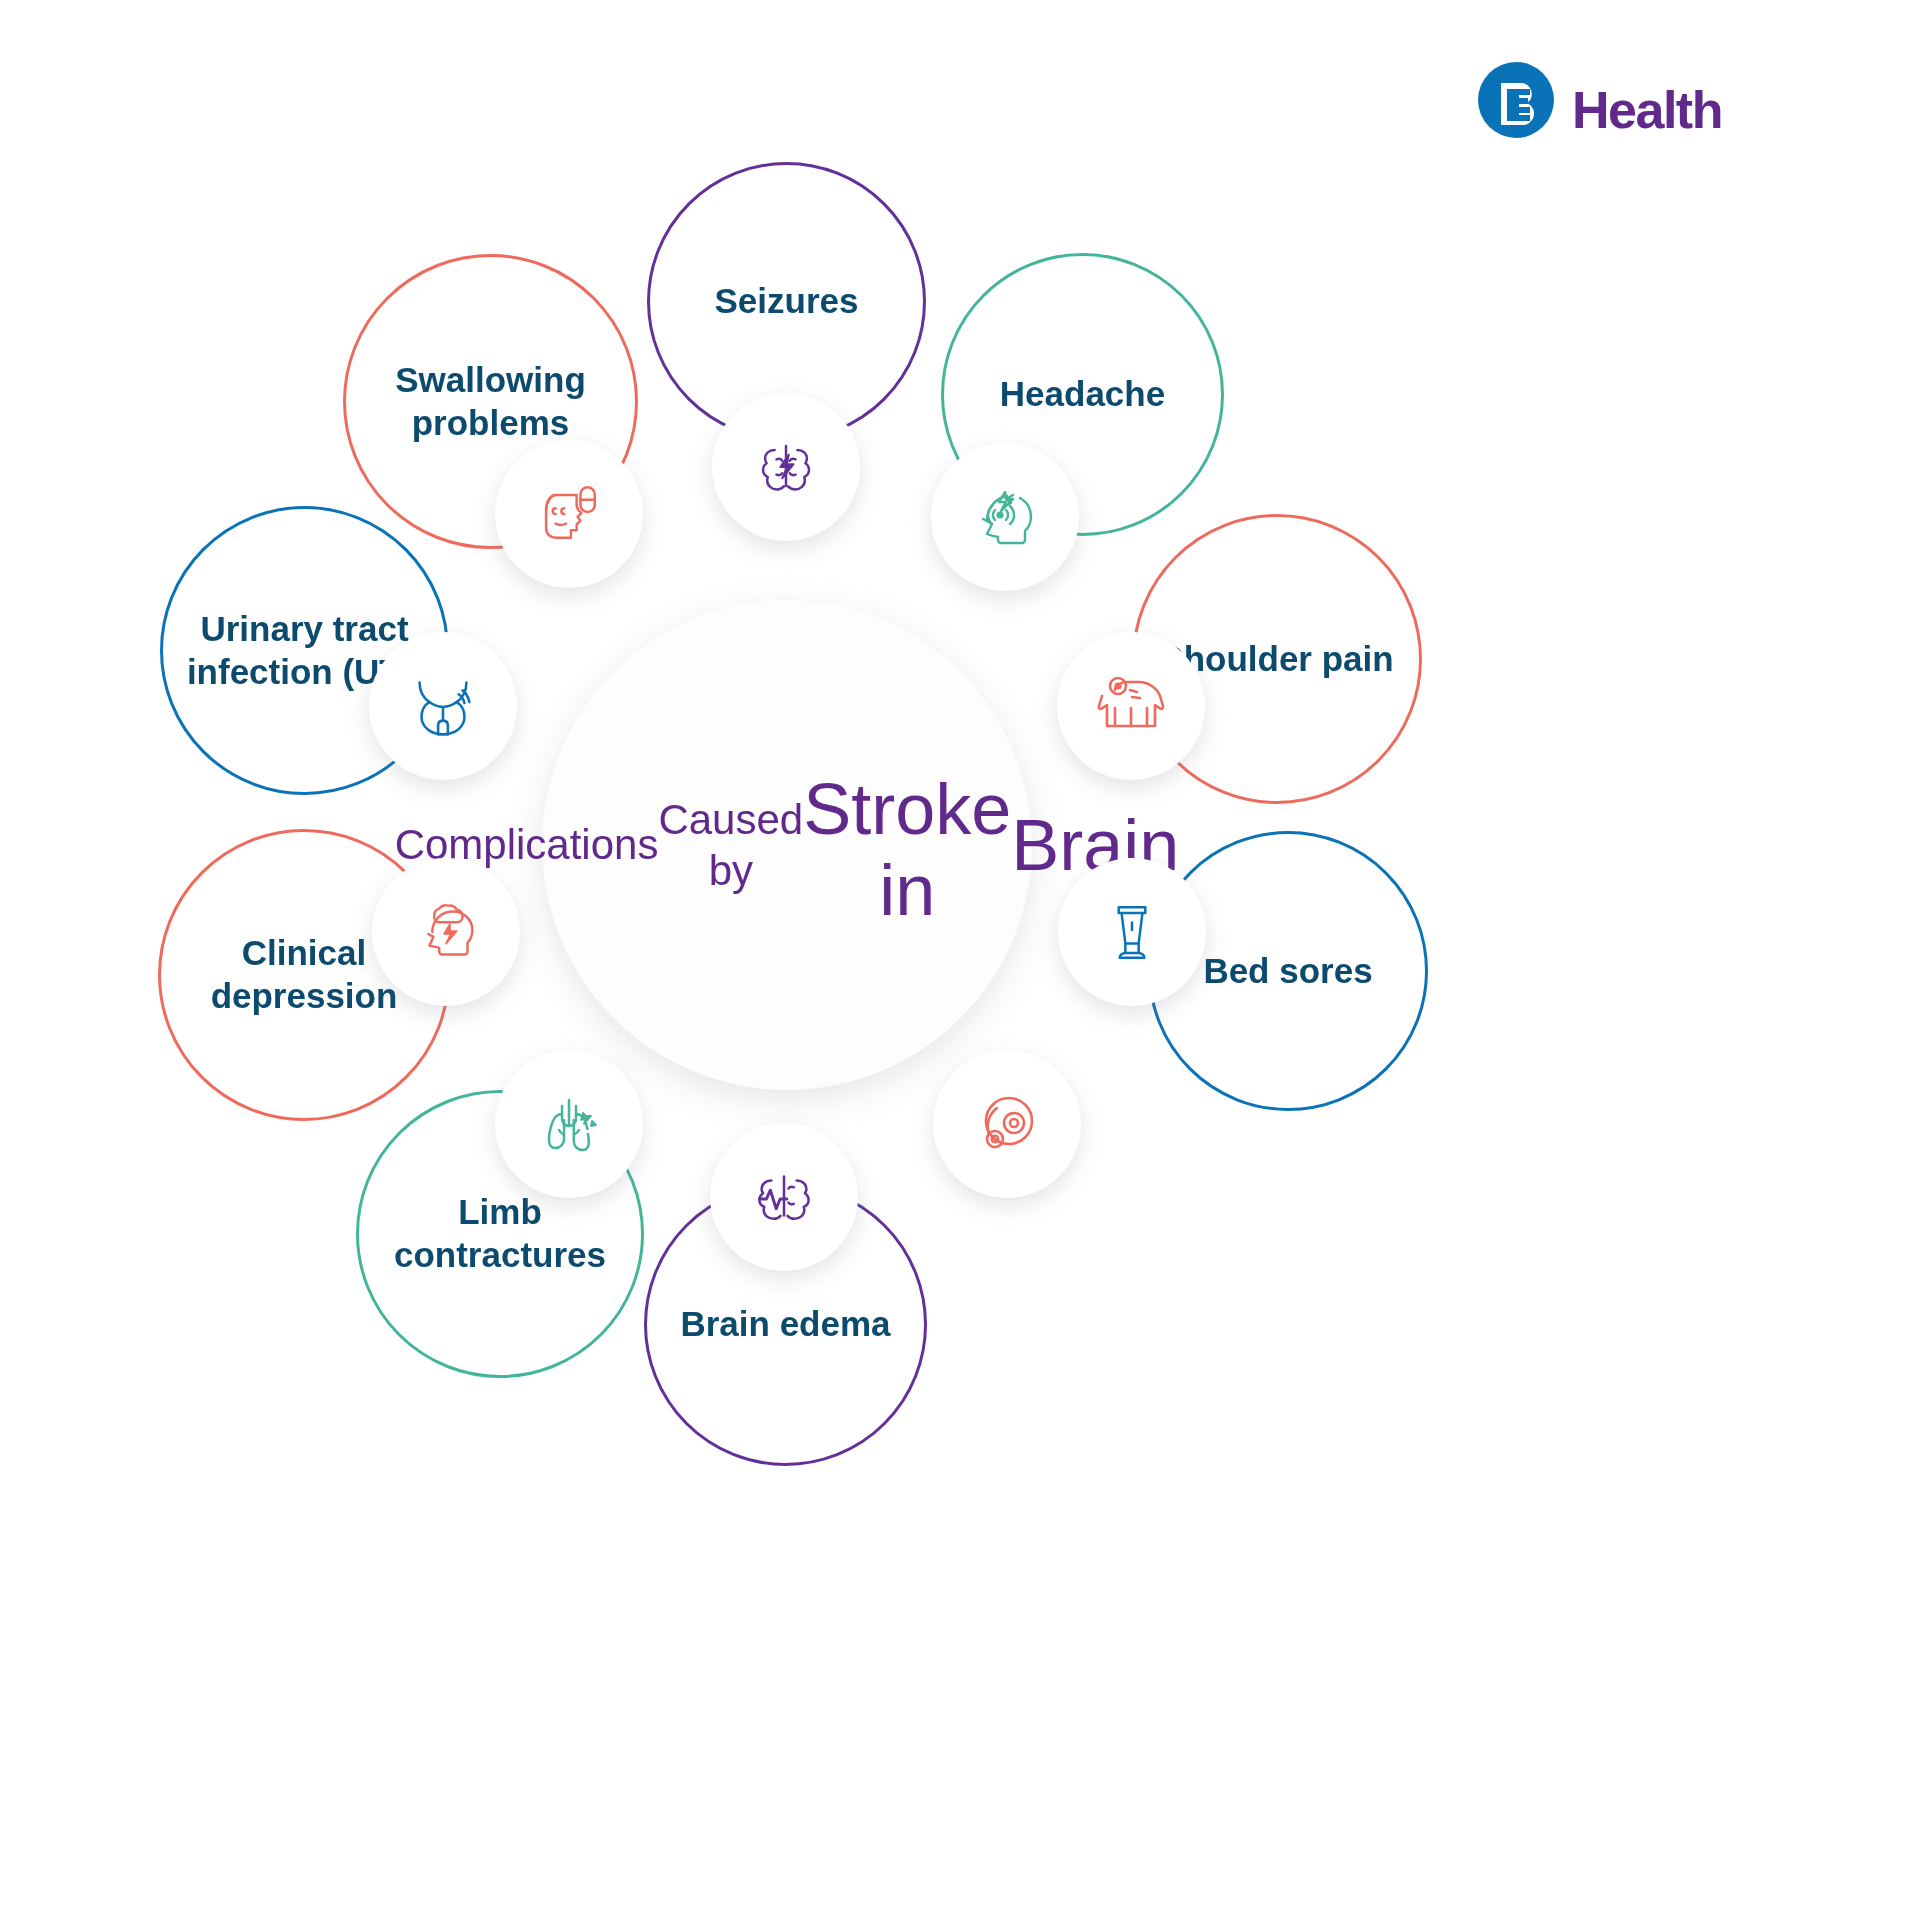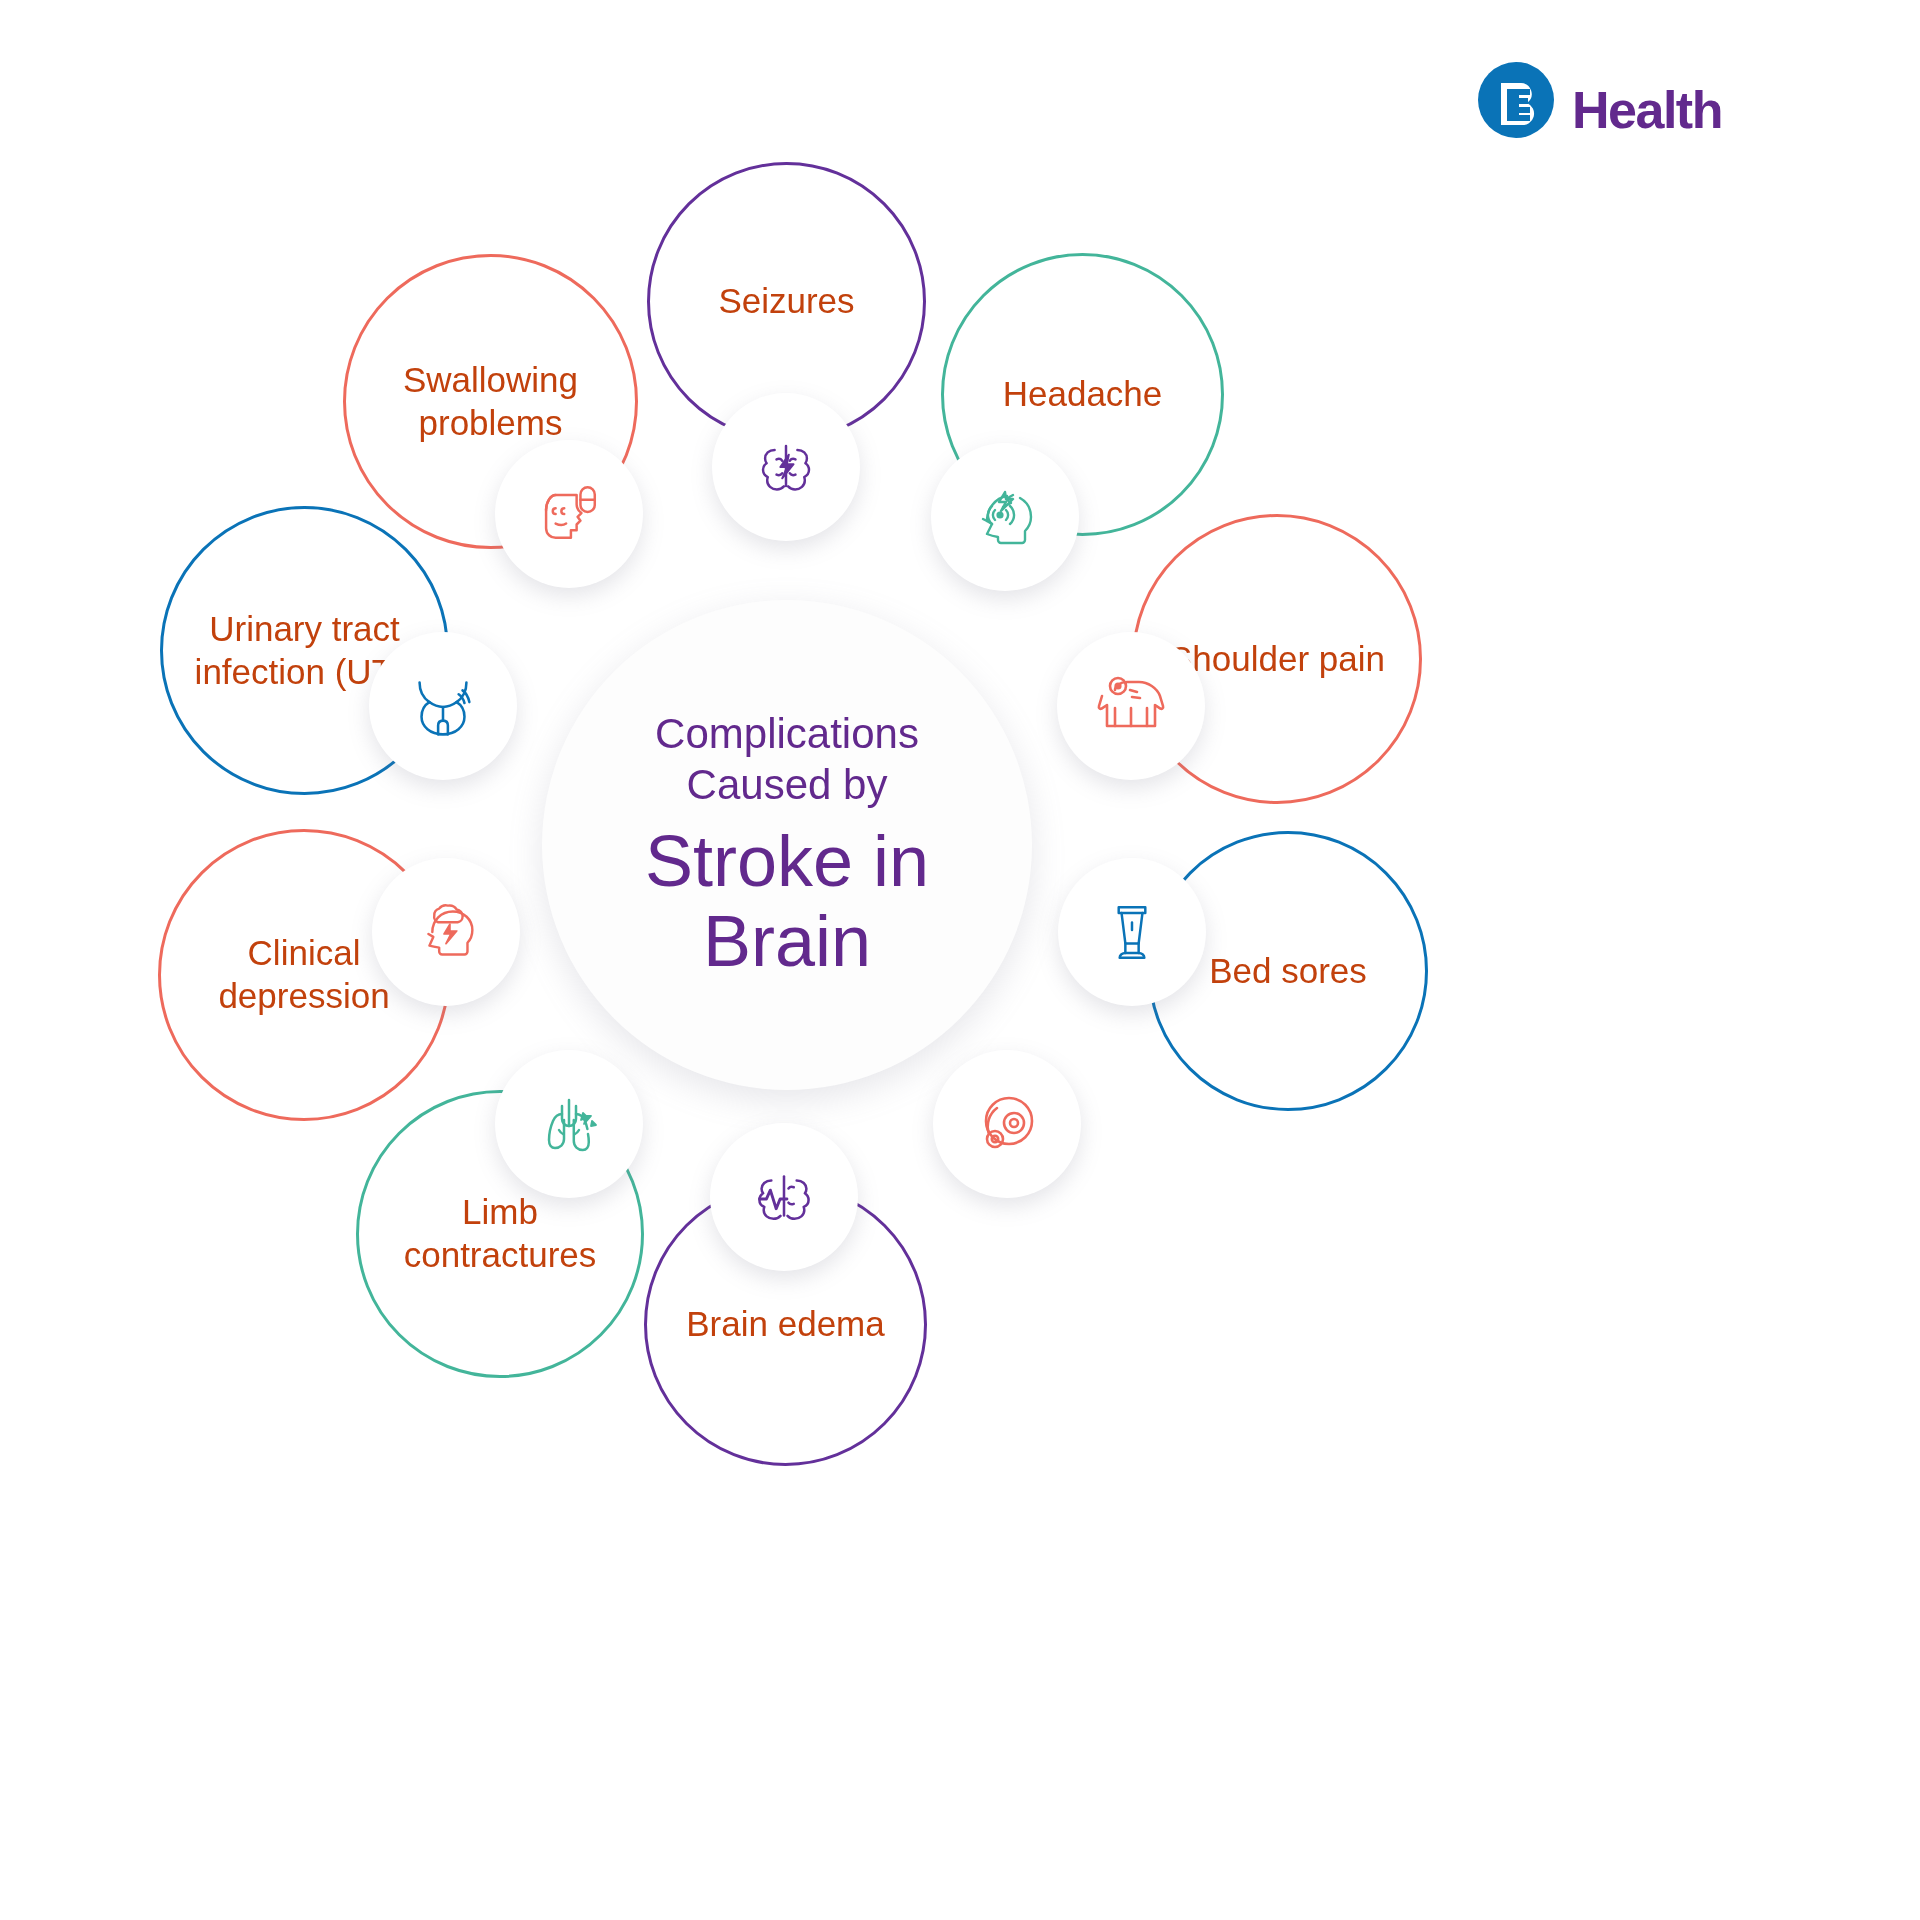--- a/index.html
+++ b/index.html
@@ -47,21 +47,21 @@
   #hub {
     position: absolute;
     left: 542px;
     top: 600px;
     width: 490px;
     height: 490px;
     border-radius: 50%;
     background: #fdfdfd;
     box-shadow: 0 10px 34px rgba(130,130,150,0.20);
     display: flex;
-    flex-direction: column;
+    flex-direction: row;
     align-items: center;
     justify-content: center;
     text-align: center;
   }
   #hub .t-light {
     font-size: 42px;
     color: #62298d;
     line-height: 1.22;
     font-weight: normal;
   }
@@ -79,24 +79,24 @@
     border-radius: 50%;
     background: #ffffff;
     box-sizing: border-box;
     display: flex;
     align-items: center;
     justify-content: center;
     text-align: center;
   }
   .node .label {
     font-size: 35px;
-    color: #c2410c;
+    color: #0c4a6e;
     line-height: 1.22;
     padding: 0 16px;
-    font-weight: normal;
+    font-weight: bold;
   }
 
   
   .bubble {
     position: absolute;
     width: 148px;
     height: 148px;
     border-radius: 50%;
     background: #ffffff;
     box-shadow: 0 8px 22px rgba(120,120,140,0.20);

